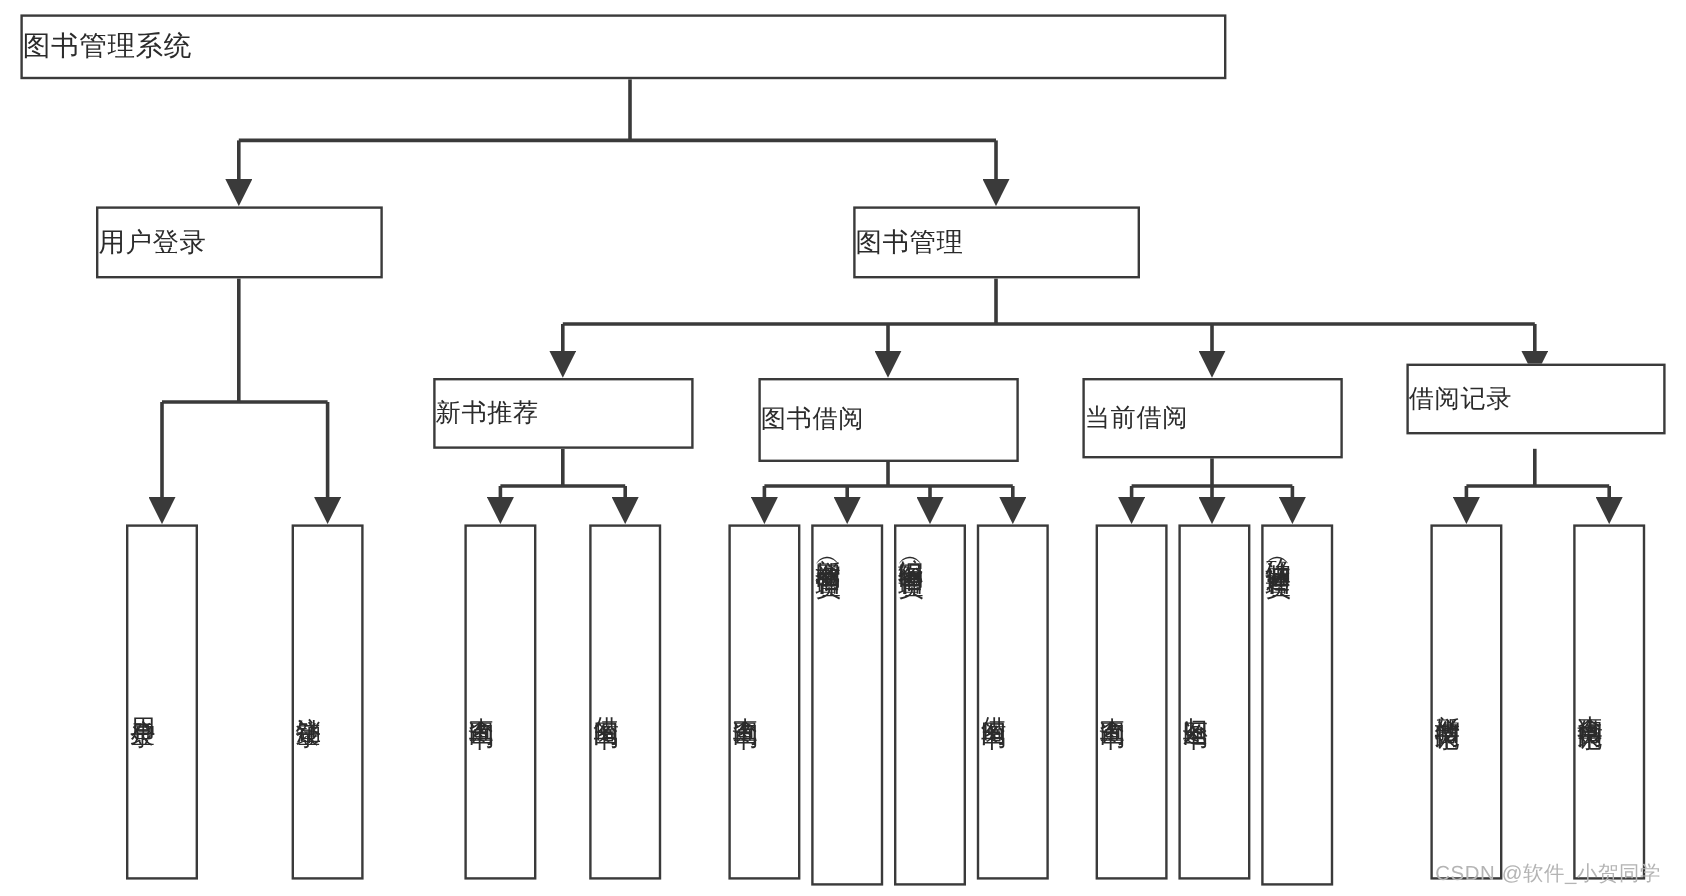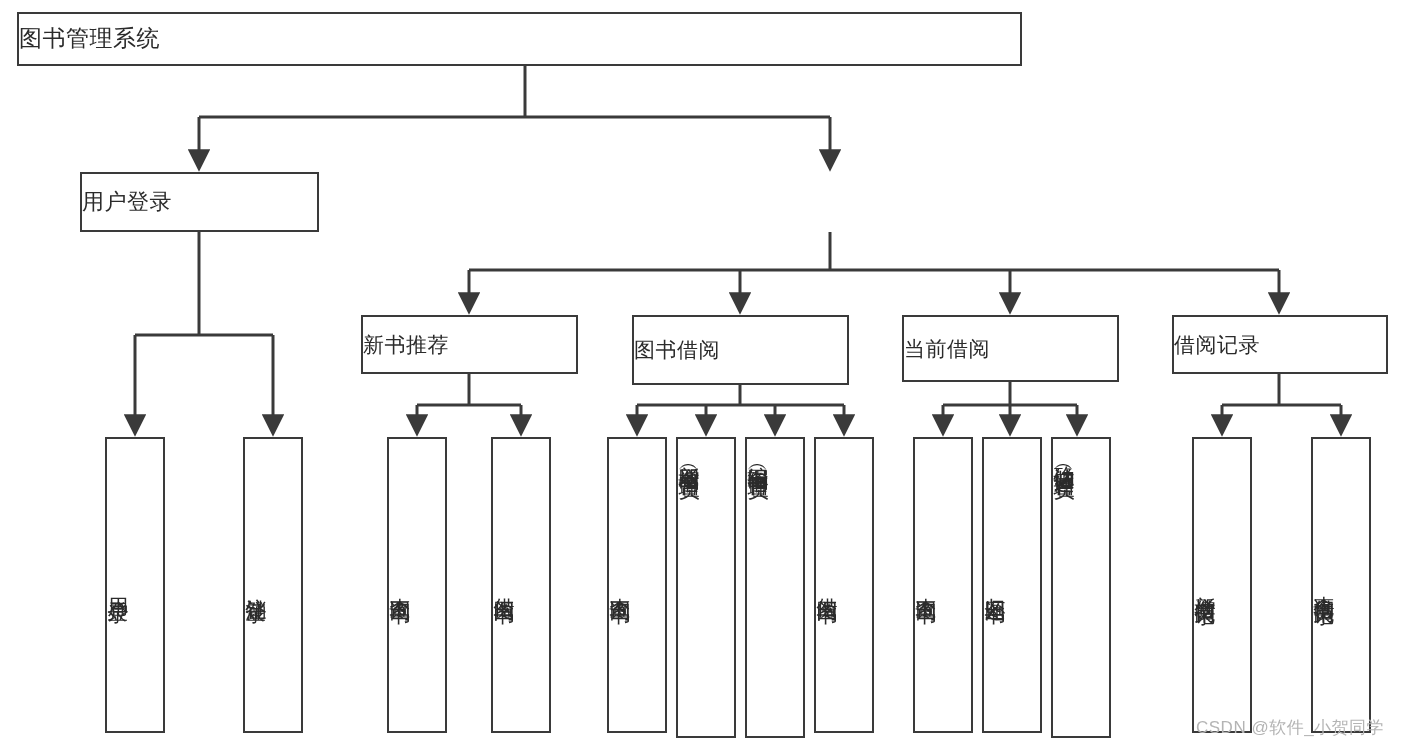--- a/index.html
+++ b/index.html
@@ -130,31 +130,34 @@
     </g>
   </svg>
 
   <div class="node root" style="left:17px; top:12px; width:1005px; height:54px;">
     <span class="label">图书管理系统</span>
   </div>
 
   <div class="node l1" style="left:80px; top:172px; width:239px; height:60px;">
     <span class="label">用户登录</span>
   </div>
+  <div class="node l1" style="left:711px; top:172px; width:239px; height:60px;">
+    <span class="label">图书管理</span>
+  </div>
 
   <div class="node l2" style="left:361px; top:315px; width:217px; height:59px;">
     <span class="label">新书推荐</span>
   </div>
   <div class="node l2" style="left:632px; top:315px; width:217px; height:70px;">
     <span class="label">图书借阅</span>
   </div>
   <div class="node l2" style="left:902px; top:315px; width:217px; height:67px;">
     <span class="label">当前借阅</span>
   </div>
-  <div class="node l2" style="left:1172px; top:315px; width:216px; height:59px;">
+  <div class="node l2" style="left:1172px; top:303px; width:216px; height:59px;">
     <span class="label">借阅记录</span>
   </div>
 
   <div class="node leaf mid" style="left:105px; top:437px; width:60px; height:296px;">
     <span class="label">用户登录</span>
   </div>
   <div class="node leaf mid" style="left:243px; top:437px; width:60px; height:296px;">
     <span class="label">注销登录</span>
   </div>
 

